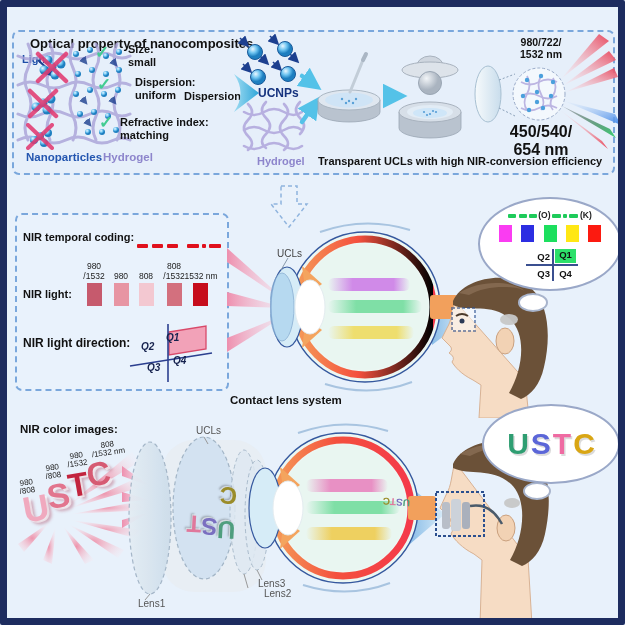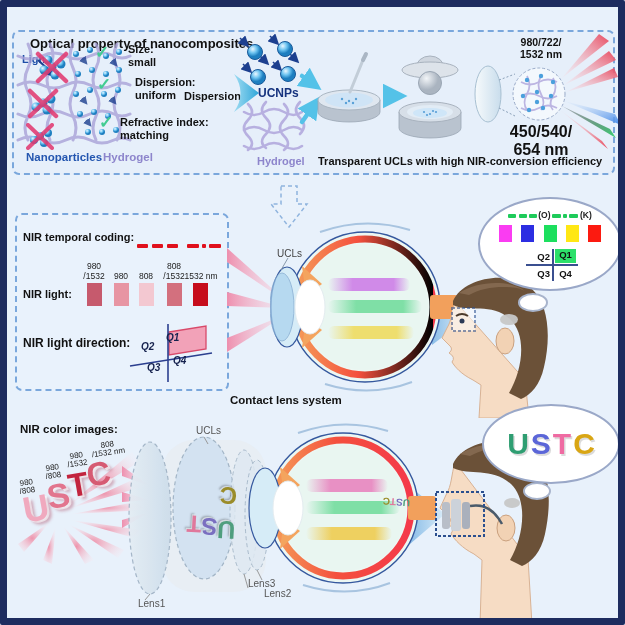--- a/index.html
+++ b/index.html
@@ -480,21 +480,21 @@
     <line x1="28" y1="166" x2="23" y2="172" stroke="#999"></line>
     <line x1="122" y1="146" x2="126" y2="160" stroke="#999"></line>
     <line x1="135" y1="142" x2="140" y2="152" stroke="#999"></line>
   </svg>
   <div class="abs inv-ustc" style="left:172px;top:486px;width:64px;transform:rotate(183deg);">
     <span class="letter" style="font-size: 25px; color: rgb(79, 158, 126);">U</span><span class="letter" style="font-size: 24px; transform: translateY(2px); color: rgb(122, 111, 192);">S</span><span class="letter" style="font-size: 24px; transform: translateY(4px); color: rgb(224, 120, 156);">T</span><span class="letter" style="font-size: 24px; transform: translateY(6px); color: rgb(154, 140, 42);">C</span>
   </div>
   <div class="lenslab" style="left:196px;top:425px;">UCLs</div>
   <div class="lenslab" style="left:138px;top:598px;">Lens1</div>
   <div class="lenslab" style="left:236px;top:588px;padding-left:28px;">Lens2</div>
-  <div class="lenslab" style="left:248px;top:578px;">Lens3</div>
+  <div class="lenslab" style="left:258px;top:578px;">Lens3</div>
 
   <svg class="abs" style="left:248px;top:423px;" width="200" height="170" viewBox="0 0 200 170">
     <defs>
       <linearGradient id="ring2" x1="0" y1="0" x2="1" y2="0">
           <stop offset="0%" stop-color="#f59a58"></stop>
           <stop offset="45%" stop-color="#f4503e"></stop>
           <stop offset="100%" stop-color="#f4394a"></stop>
         </linearGradient>
       <linearGradient id="b2a" x1="0" y1="0" x2="1" y2="0">
           <stop offset="0%" stop-color="#e890c4" stop-opacity="0"></stop>

